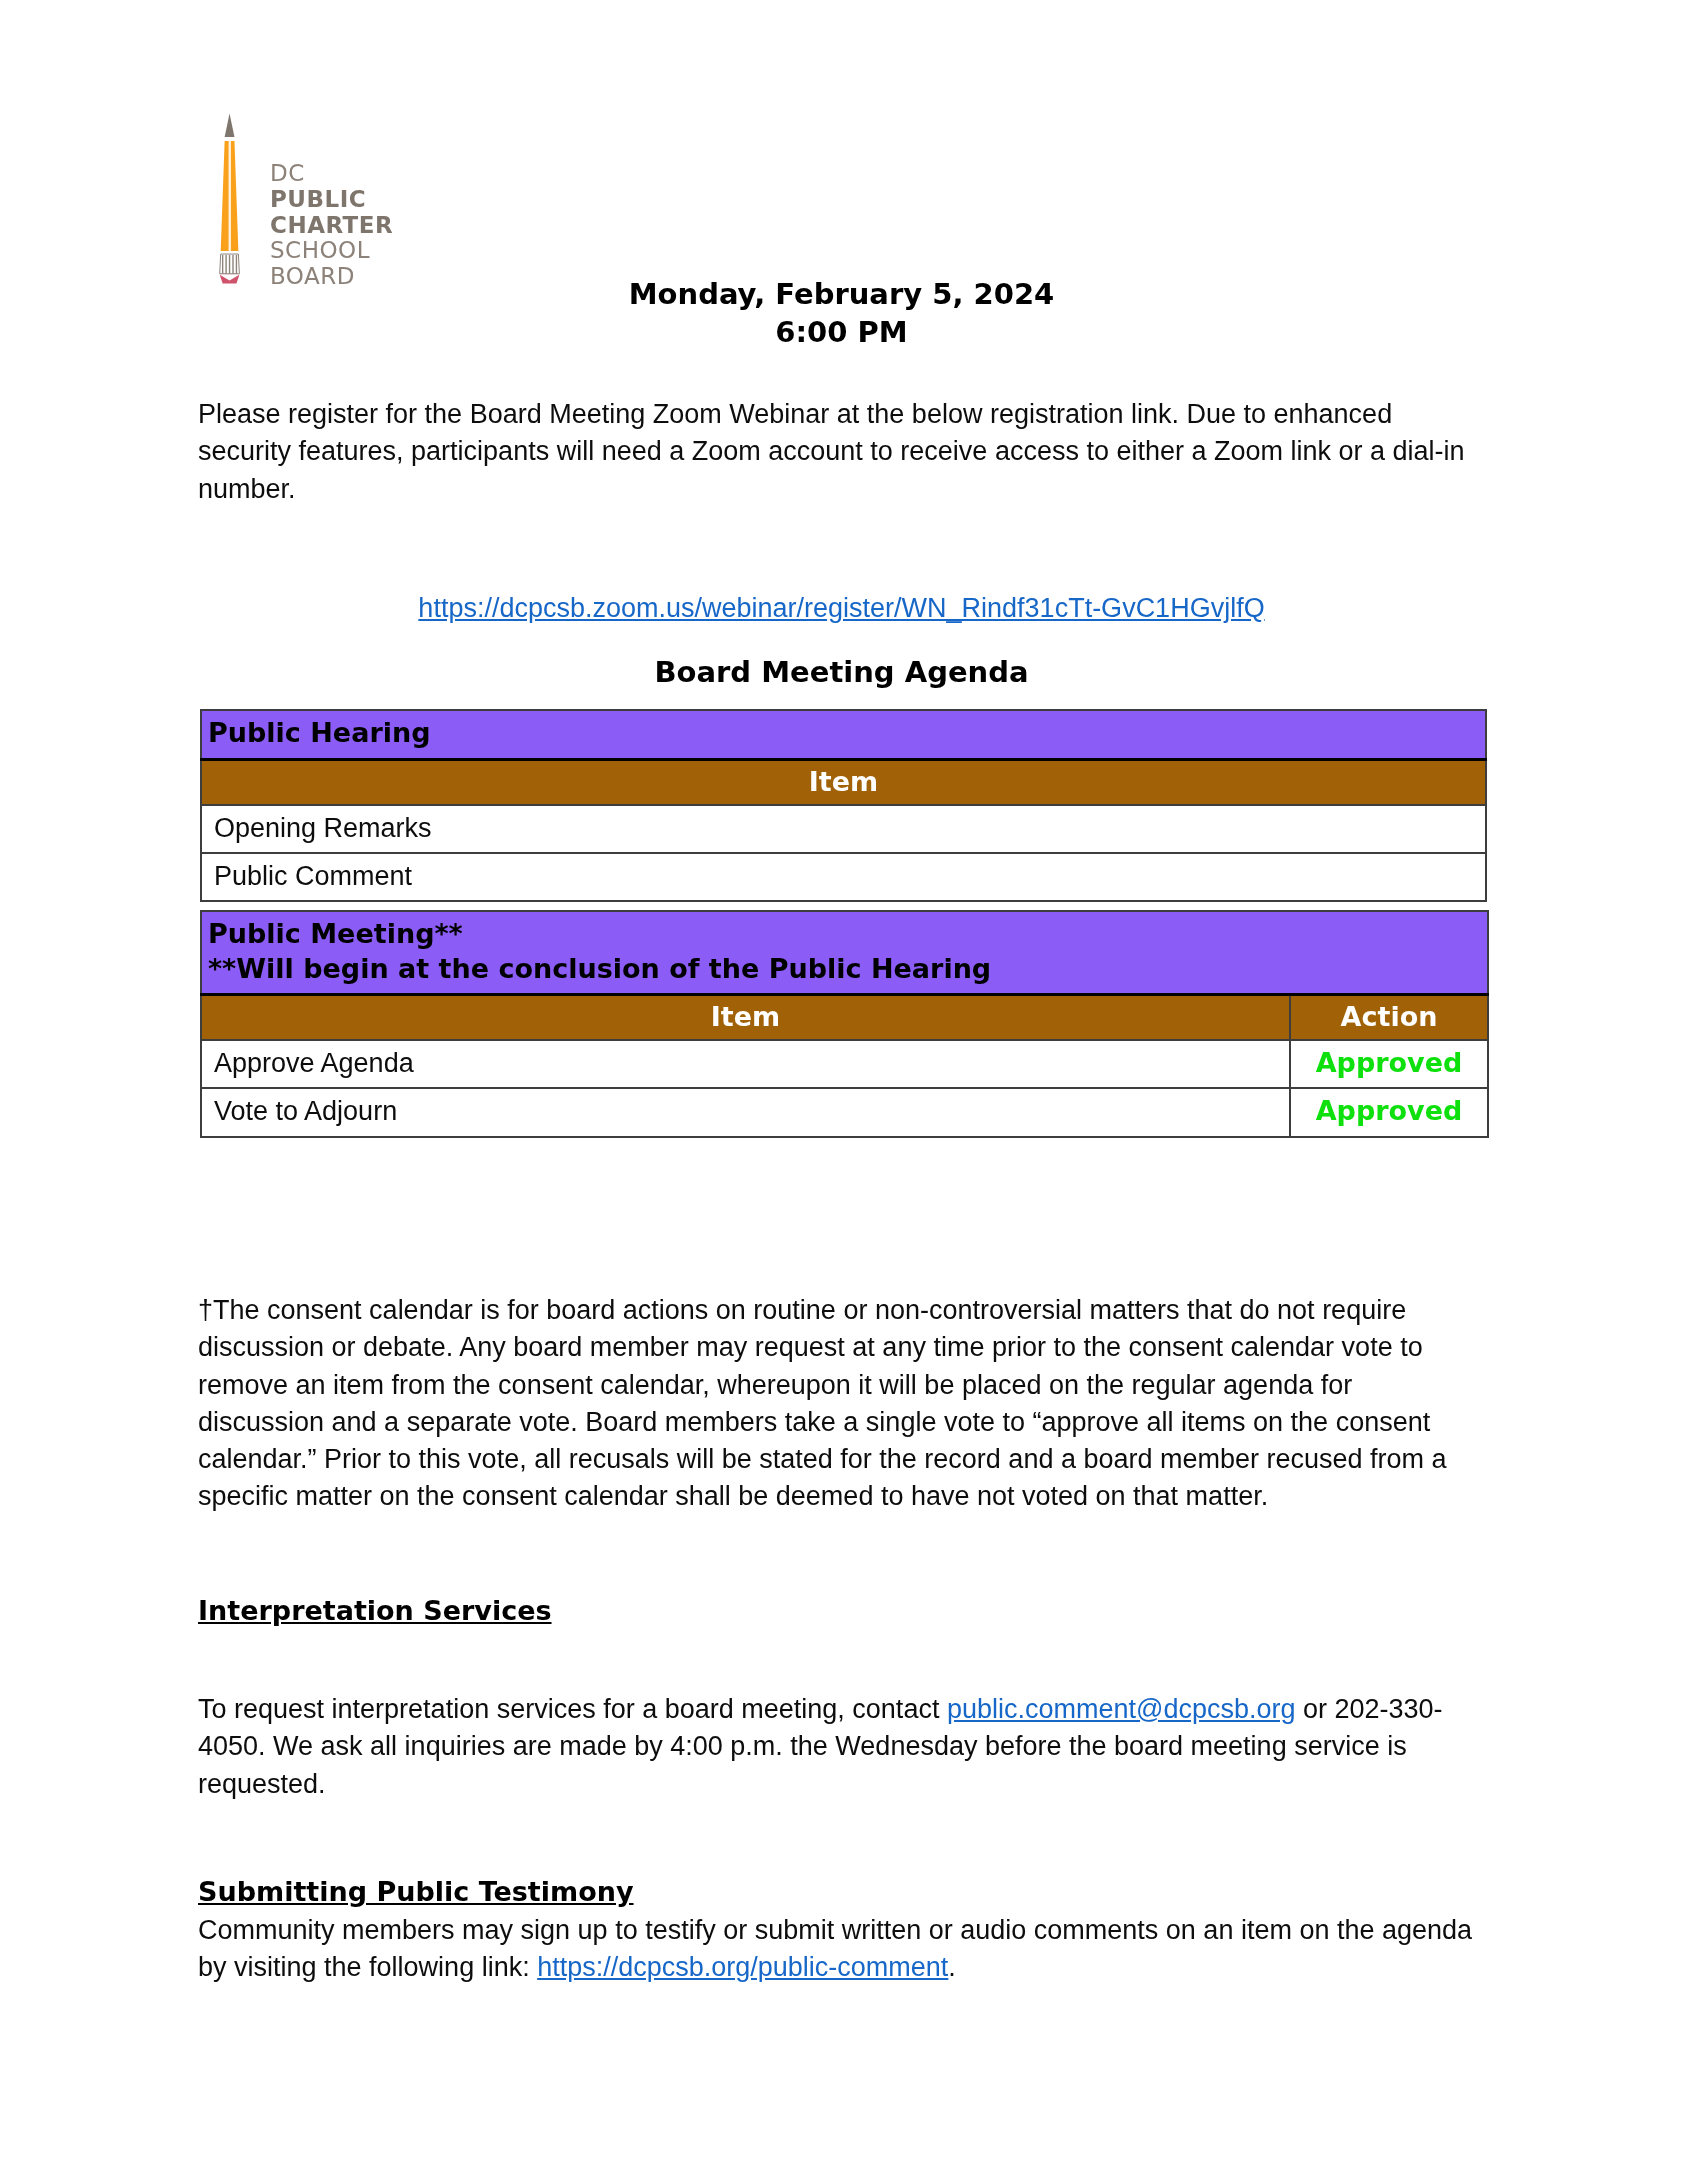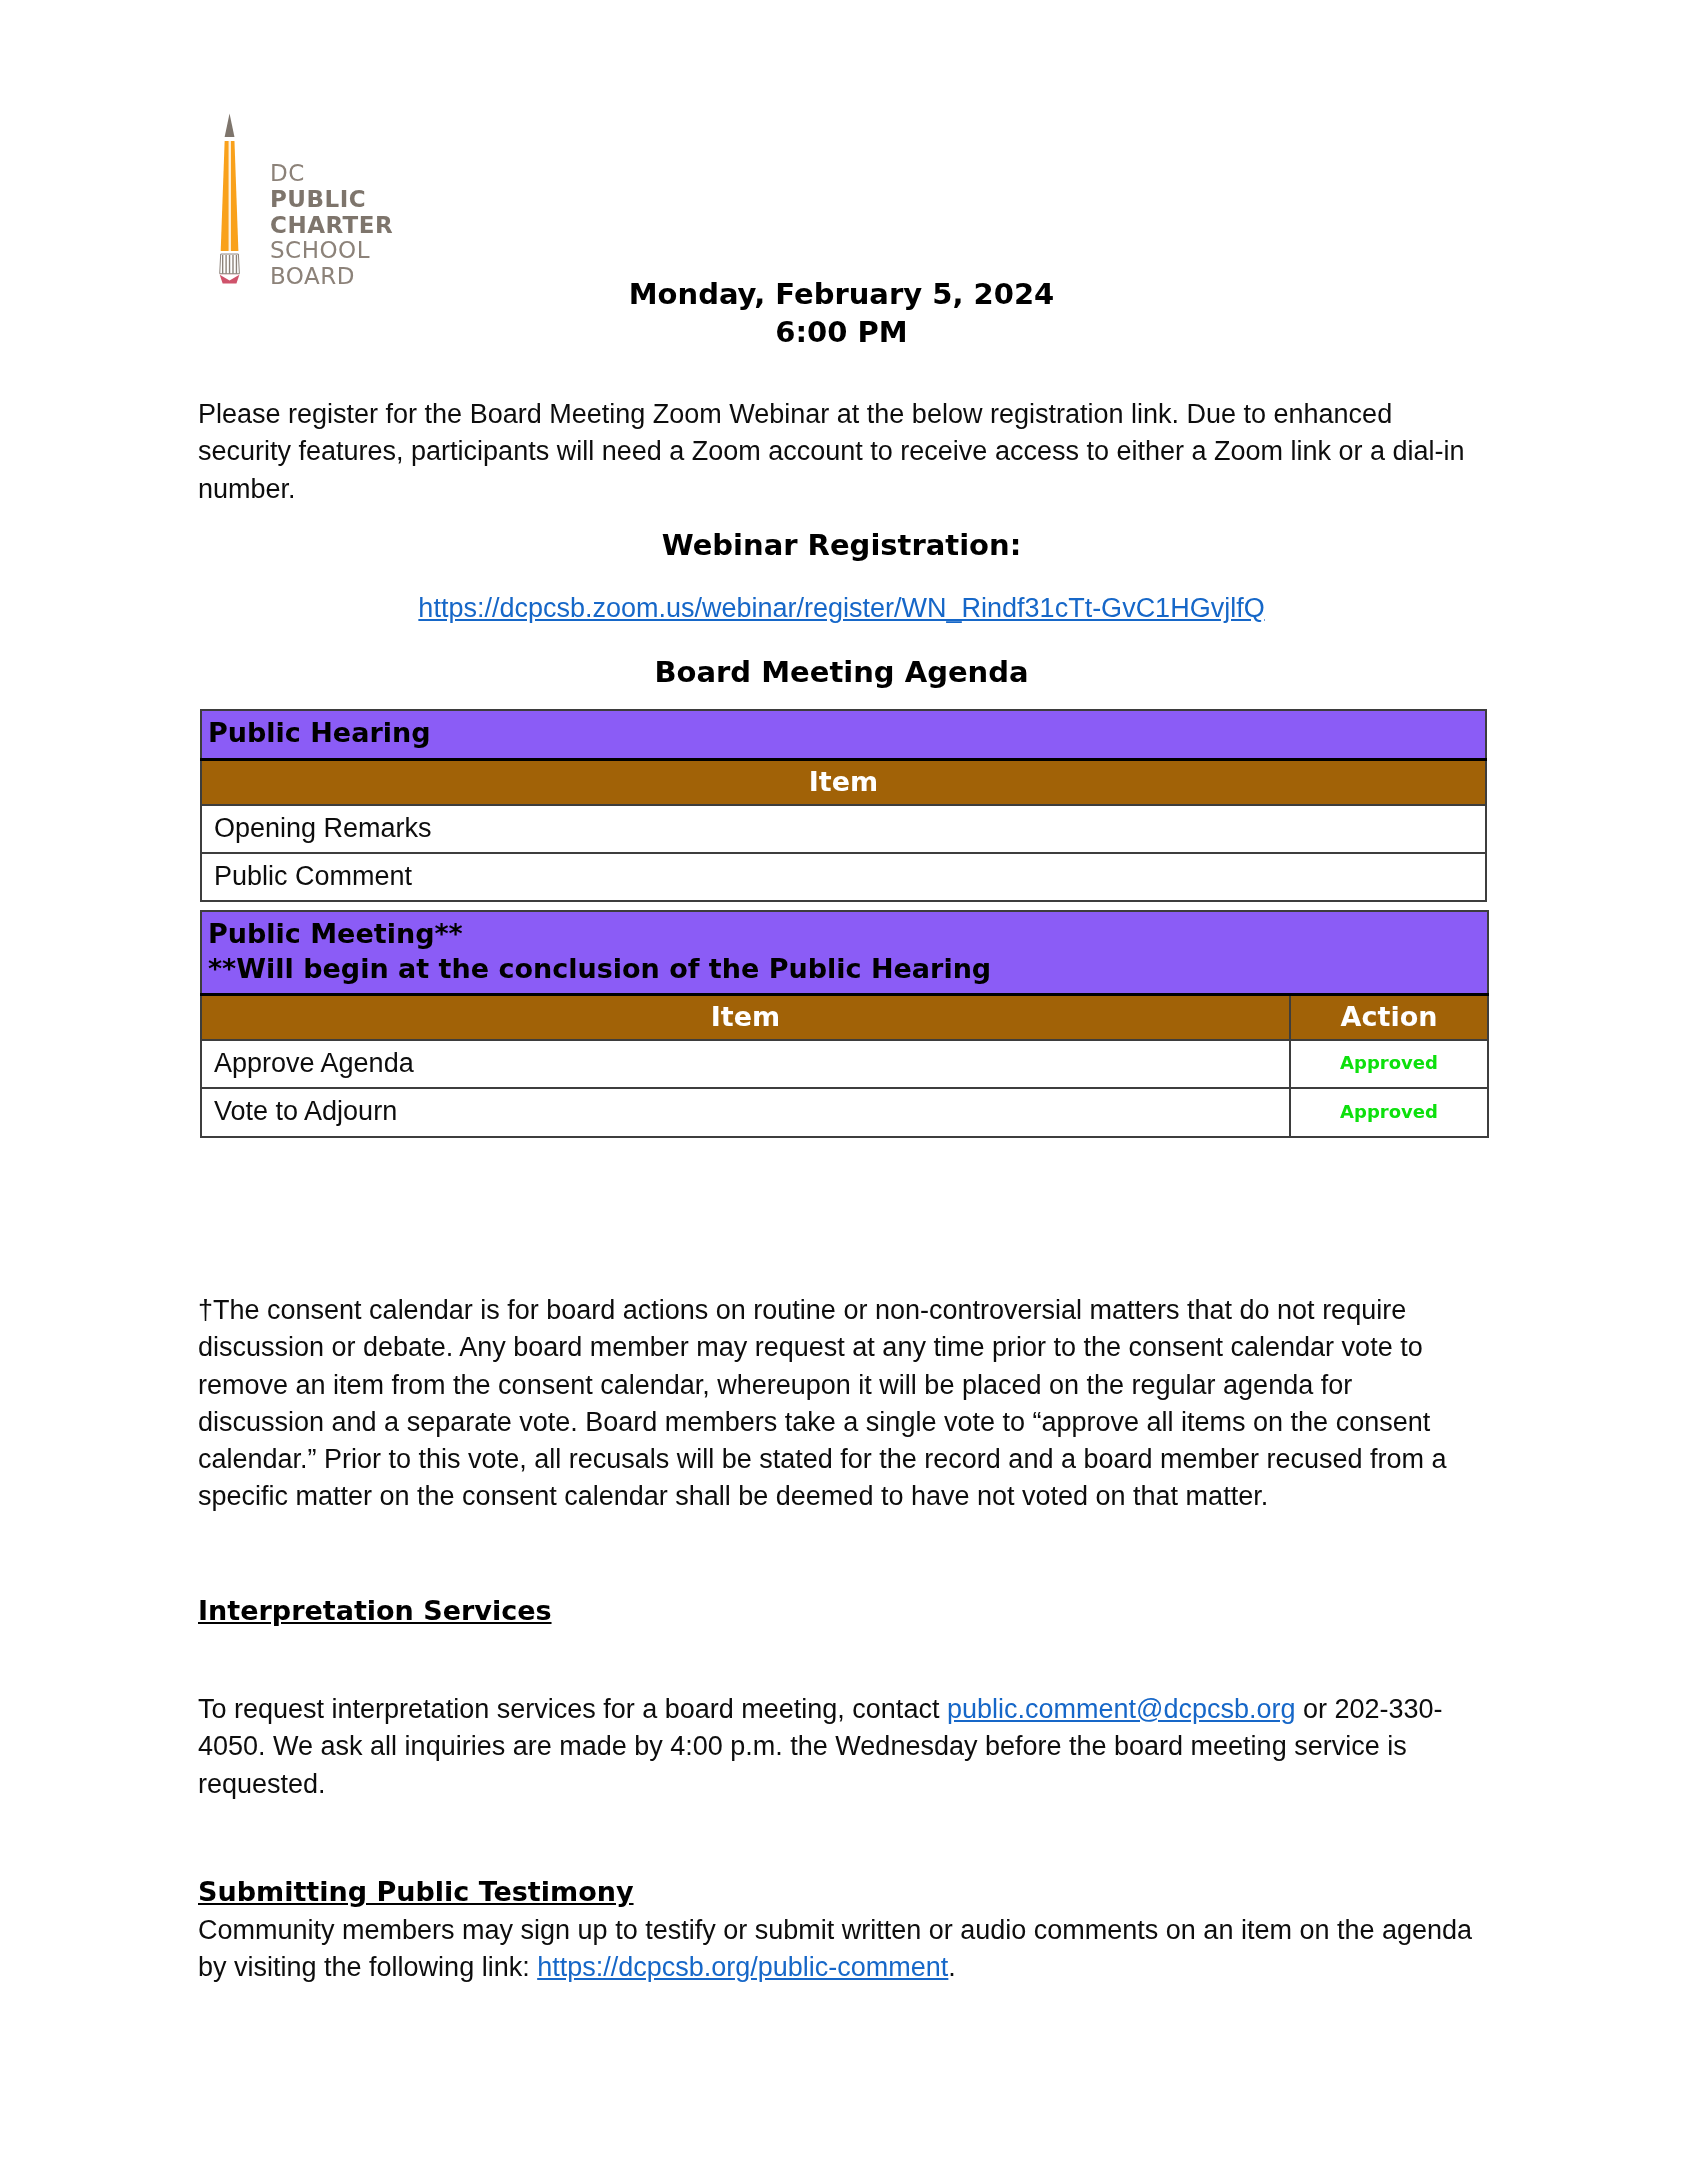--- a/index.html
+++ b/index.html
@@ -144,21 +144,21 @@
   .tbl-item {
     font-size: 27px;
     padding: 6px 6px 8px 12px !important;
     color: #0d0d0d;
     line-height: 1.2;
   }
   .tbl-action {
     text-align: center;
     font-family: "DejaVu Sans", sans-serif;
     font-weight: bold;
-    font-size: 18px;
+    font-size: 27px;
     color: #0de00d;
     padding: 6px 4px 8px 4px !important;
     line-height: 1.2;
     border-radius: 17px;
   }
   #public-hearing-table { top: 709px; }
   #public-meeting-table { top: 910px; }
 
   
   #consent-calendar-note { top: 1292px; }
@@ -212,21 +212,20 @@
     </div>
   </div>
 
   <div class="doc-date">
     <span class="d-line">Monday, February 5, 2024</span>
     <span class="d-line">6:00 PM</span>
   </div>
 
   <div class="para" id="intro-paragraph">Please register for the Board Meeting Zoom Webinar at the below registration link. Due to enhanced security features, participants will need a Zoom account to receive access to either a Zoom link or a dial-in number.</div>
 
-  <div class="center-head" id="webinar-registration-heading">Webinar Registration:</div>
 
   <div class="center-link">
     <a class="link" href="#">https://dcpcsb.zoom.us/webinar/register/WN_Rindf31cTt-GvC1HGvjlfQ</a>
   </div>
 
   <div class="center-head" id="board-meeting-agenda-heading">Board Meeting Agenda</div>
 
   <table class="agenda" id="public-hearing-table">
     <tbody>
       <tr>

